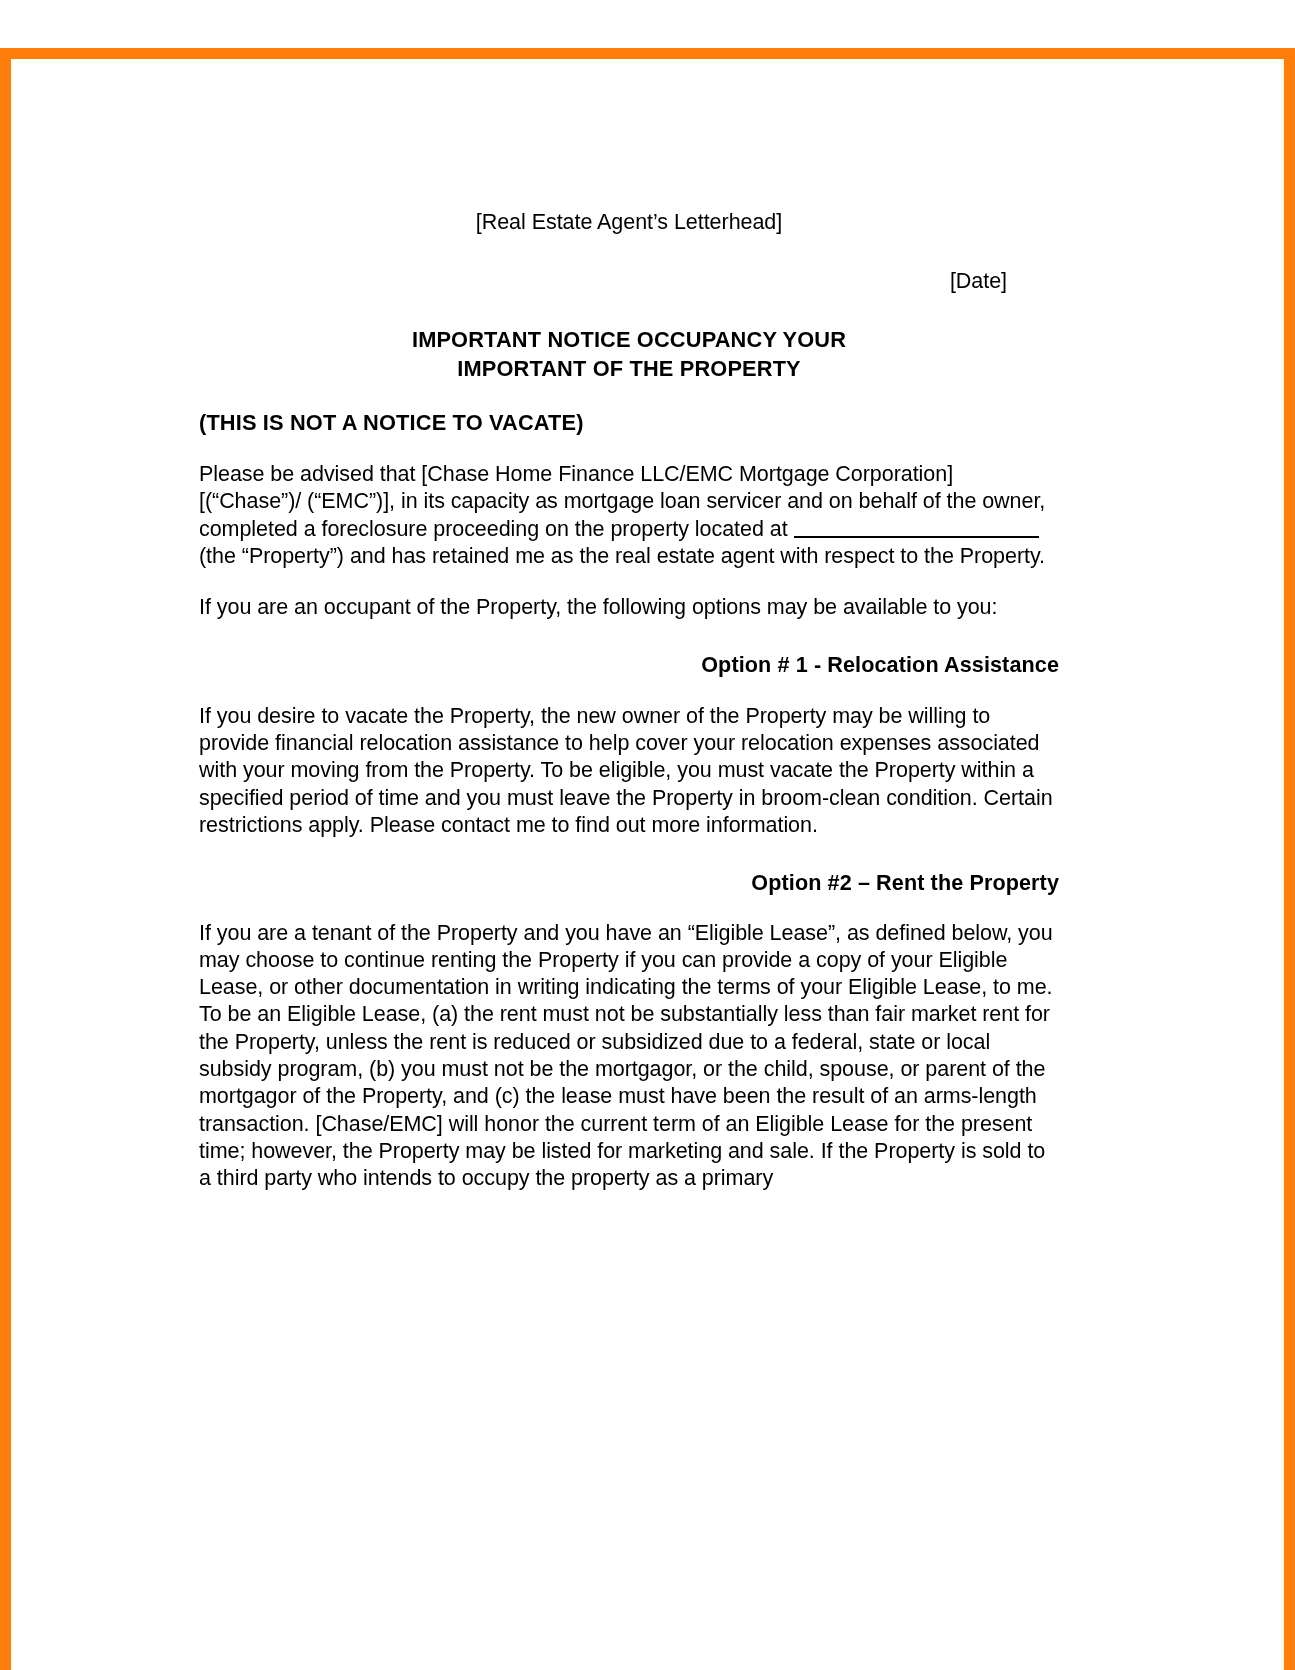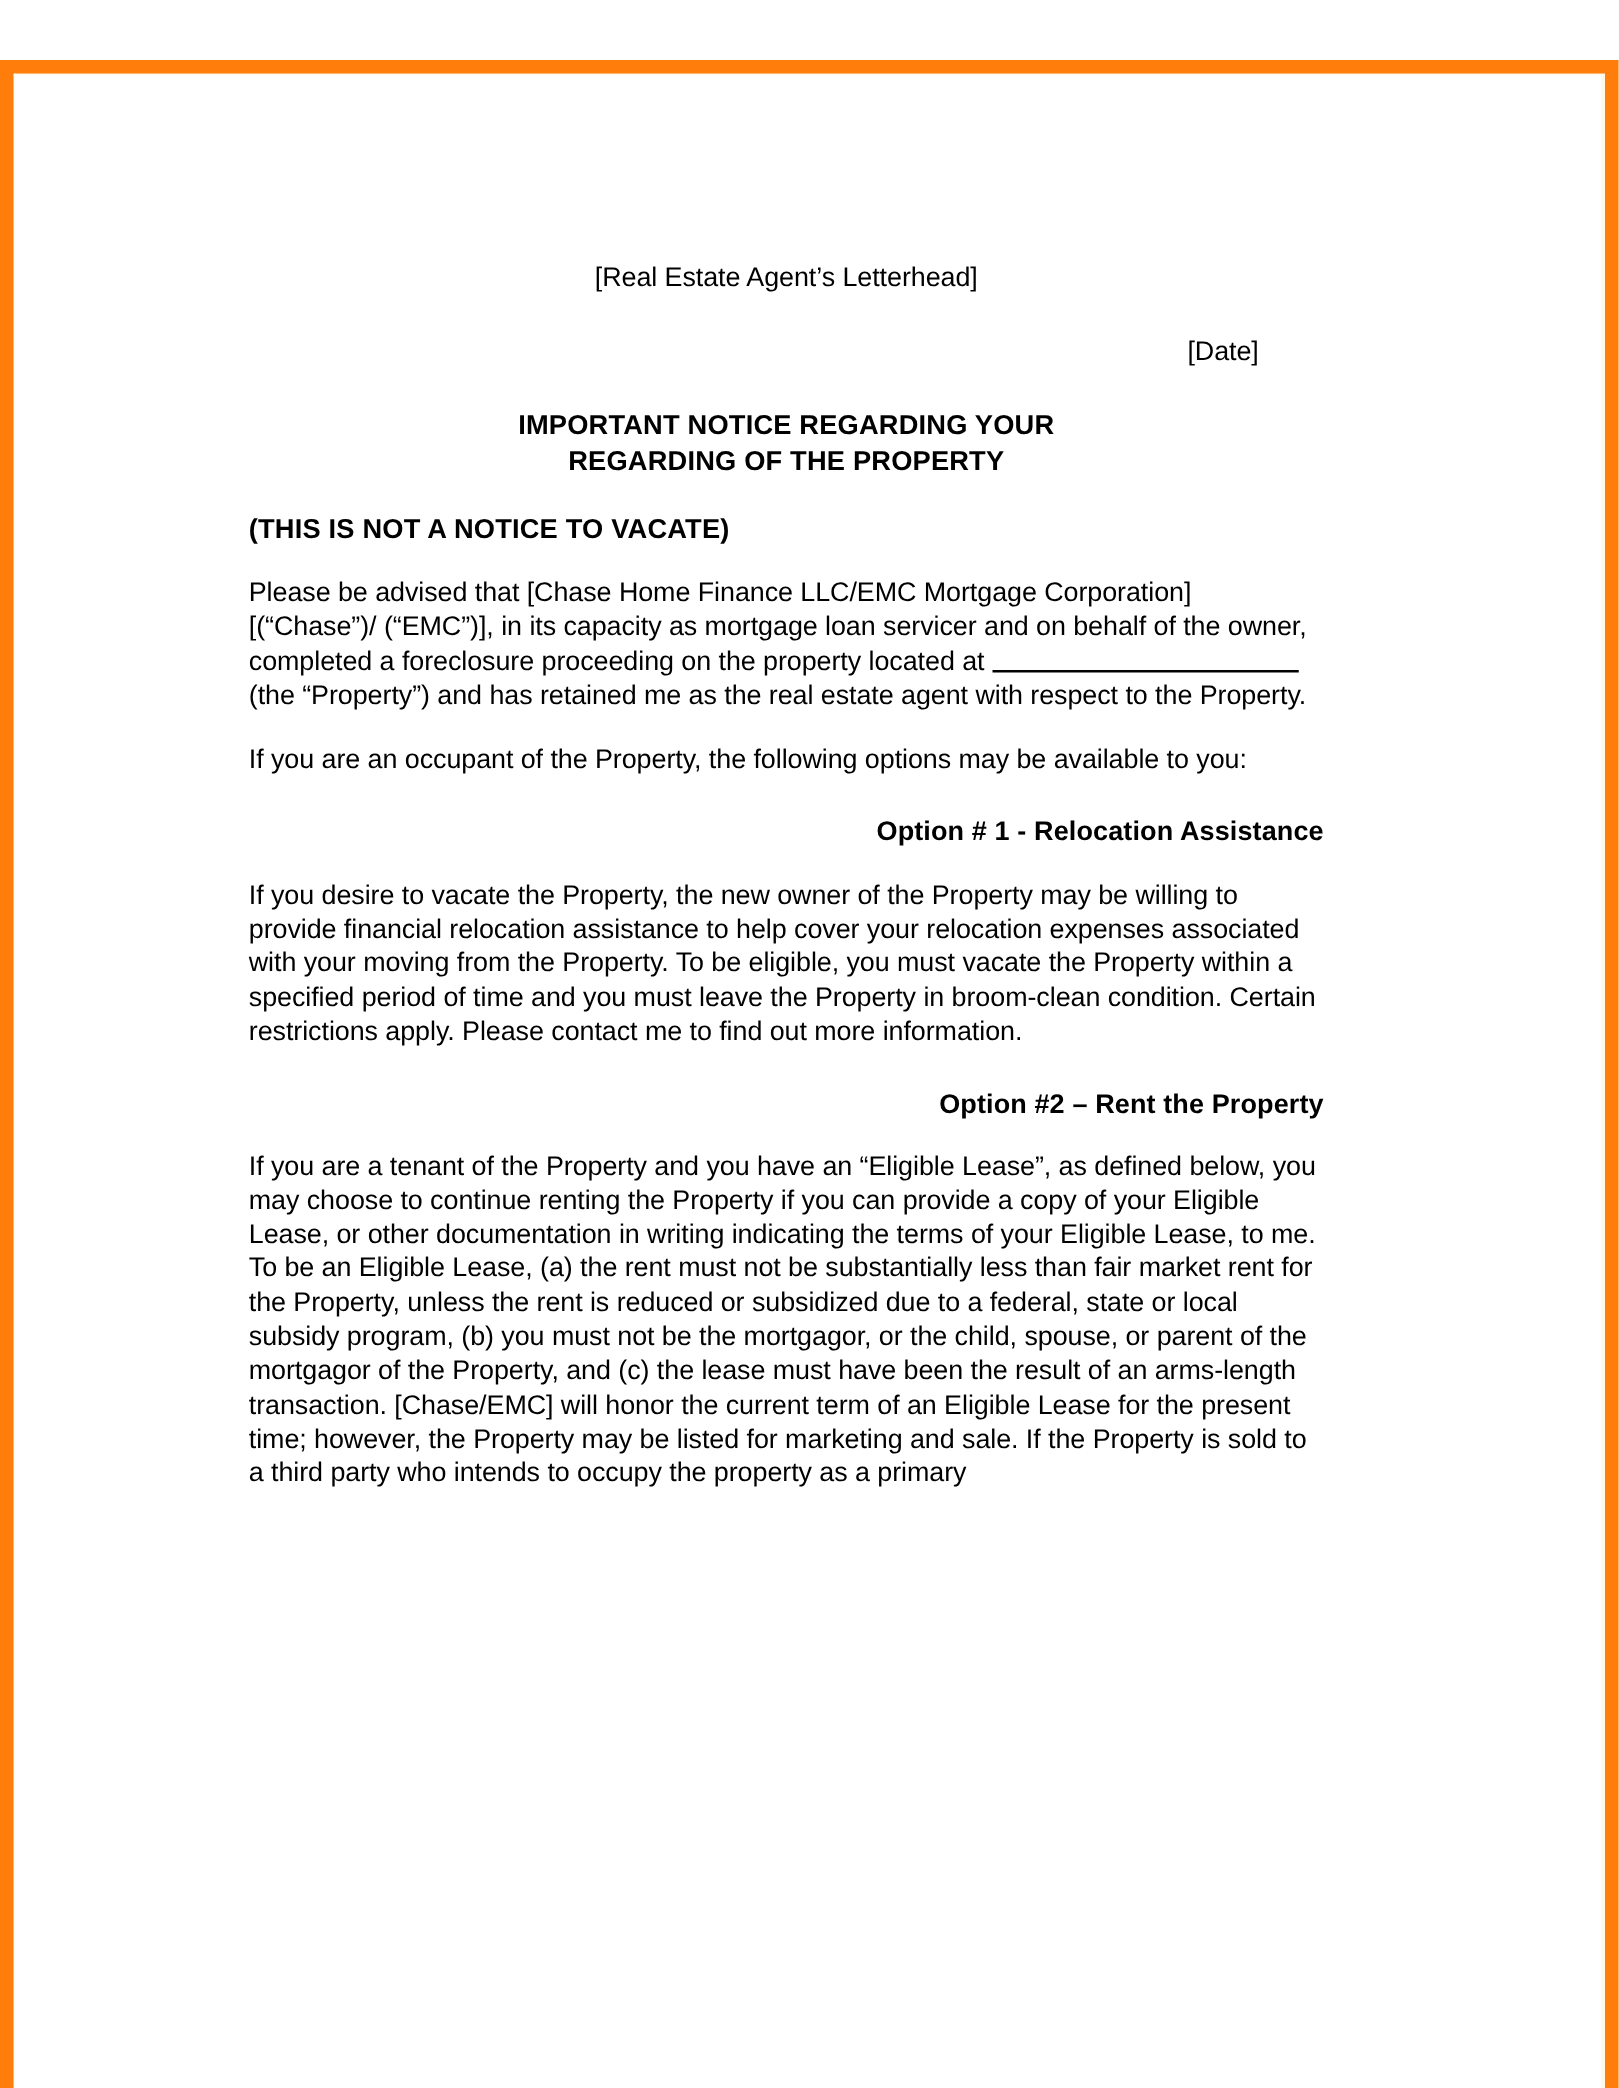--- a/index.html
+++ b/index.html
@@ -101,22 +101,22 @@
 
 <div class="page">
   <div class="page-inner">
     <div class="doc">
 
       <div class="letterhead">[Real Estate Agent’s Letterhead]</div>
 
       <div class="date-line">[Date]</div>
 
       <div class="title-block">
-        <div>IMPORTANT NOTICE REGARDING YOUR</div>
-        <div>REGARDING OF THE PROPERTY</div>
+        <div>IMPORTANT NOTICE OCCUPANCY YOUR</div>
+        <div>IMPORTANT OF THE PROPERTY</div>
       </div>
 
       <div class="subtitle-block">(THIS IS NOT A NOTICE TO VACATE)</div>
 
 
       <div class="para">
         <span>Please be advised that [Chase Home Finance LLC/EMC Mortgage Corporation] [(“Chase”)/ (“EMC”)], in its capacity as mortgage loan servicer and on behalf of the owner, completed a foreclosure proceeding on the property located at</span>
         <span class="blank-line"></span><span>(the “Property”) and has retained me as the real estate agent with respect to the Property.</span>
       </div>
 

